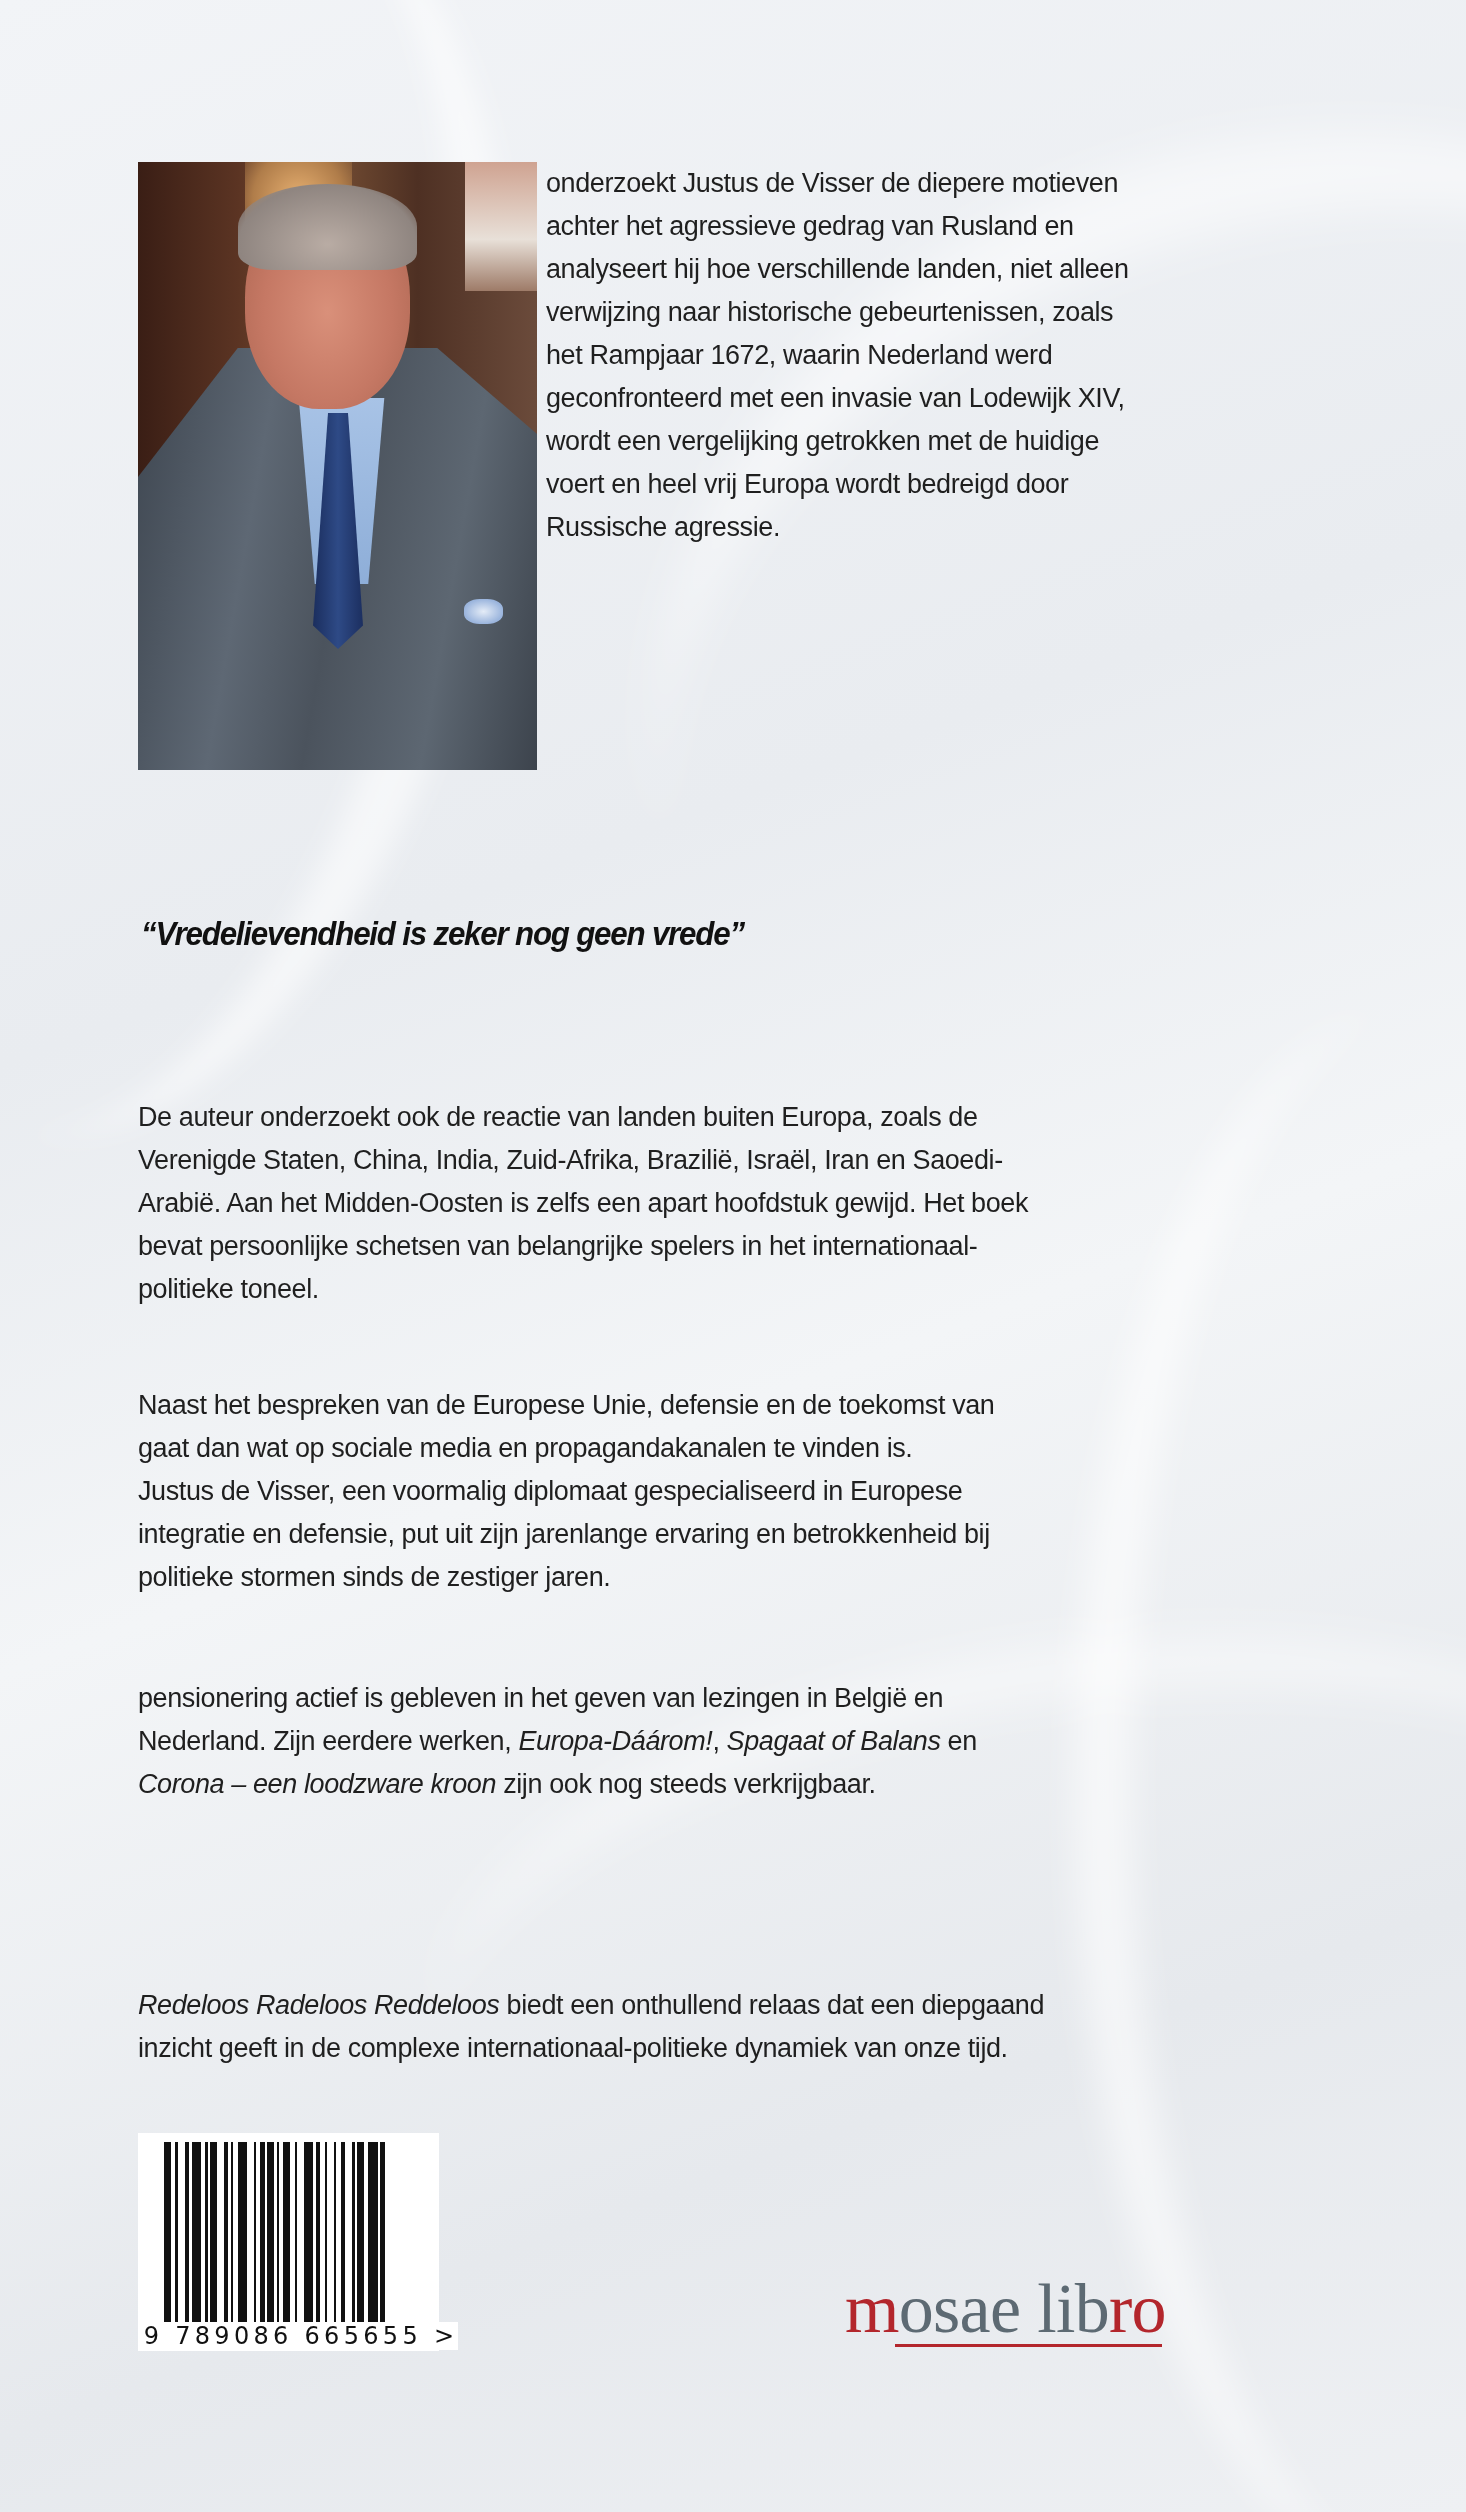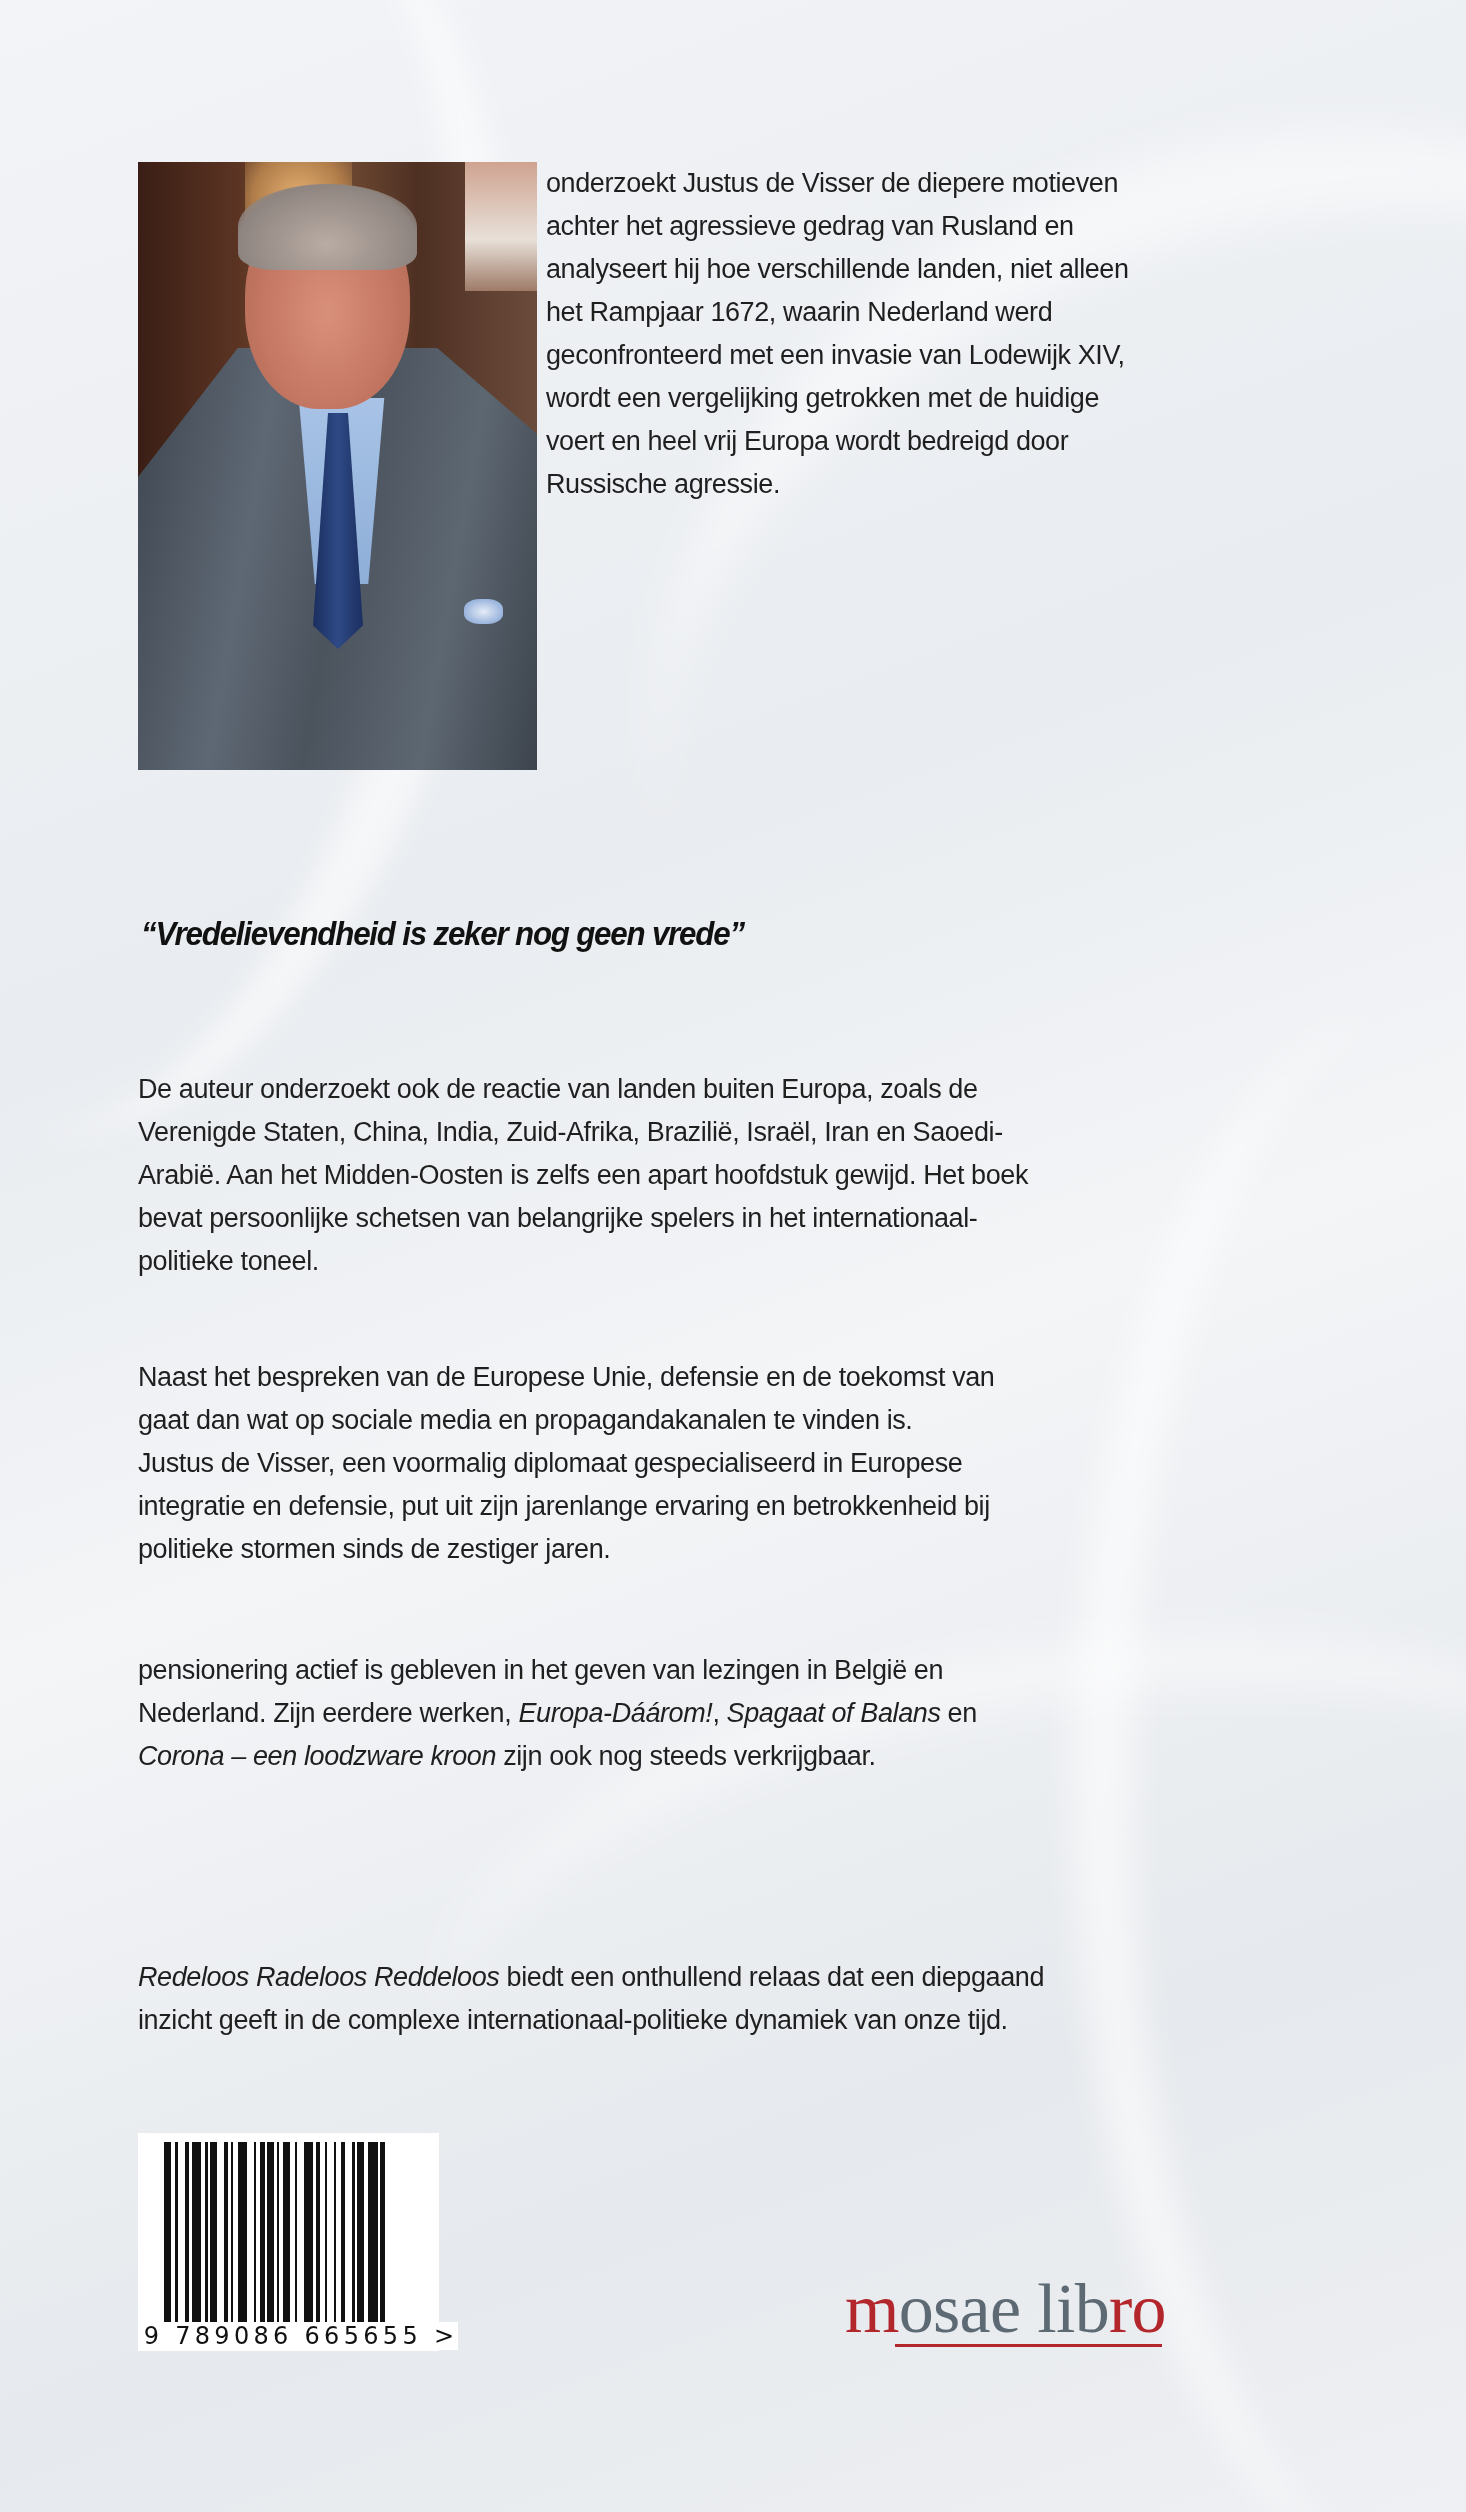--- a/index.html
+++ b/index.html
@@ -37,21 +37,21 @@
     background: linear-gradient(90deg, #1b2e5e 0%, #2e4a86 50%, #1c2f60 100%); clip-path: polygon(30% 0, 70% 0, 100% 90%, 50% 100%, 0 90%); }
   .photo .pocket { position: absolute; left: 326px; top: 437px; width: 39px; height: 25px; border-radius: 40%;
     background: radial-gradient(ellipse, #e4ecf7 0%, #9bb5dd 70%); }
 
   .text { position: absolute; font-size: 27px; line-height: 43px; color: #1f1f1f; letter-spacing: -0.4px; }
   .intro { left: 546px; top: 162px; width: 759px; }
   .intro .line, .para .line { display: block; white-space: nowrap; }
   em { font-style: italic; }
   .quote { position: absolute; left: 141px; top: 914px; font-size: 34px; font-style: italic; font-weight: bold;
     letter-spacing: -1.3px; color: #111; transform: scaleX(0.92); transform-origin: left center; white-space: nowrap; }
-  .para { left: 138px; width: 1189px; }
+  .para { left: 138px; width: 1189px; margin-top: 28px; }
   .p1 { top: 1068px; }
   .p2 { top: 1356px; }
   .p3 { top: 1649px; }
   .p4 { top: 1956px; }
 
   .barcode { position: absolute; left: 138px; top: 2133px; width: 301px; height: 218px; background: #fff; }
   .barcode .bars { position: absolute; left: 26px; top: 8.6px; width: 229px; height: 185px; display: flex; align-items: stretch; }
   .barcode .bar { height: 100%; background: #111; }
   .barcode .gap { height: 100%; }
   .barcode .isbn { position: absolute; left: 5.7px; bottom: 1.4px; font-family: "DejaVu Sans", sans-serif; font-size: 24px;
@@ -79,20 +79,21 @@
   <div class="tie"></div>
   <div class="pocket"></div>
   <div class="head"></div>
   <div class="hair"></div>
 </div>
 
 <div class="text intro" id="intro">
     <span class="line"><span>onderzoekt Justus de Visser de diepere motieven</span></span>
     <span class="line"><span>achter het agressieve gedrag van Rusland en</span></span>
     <span class="line"><span>analyseert hij hoe verschillende landen, niet alleen</span></span>
+    <span class="line"><span>verwijzing naar historische gebeurtenissen, zoals</span></span>
     <span class="line"><span>het Rampjaar 1672, waarin Nederland werd</span></span>
     <span class="line"><span>geconfronteerd met een invasie van Lodewijk XIV,</span></span>
     <span class="line"><span>wordt een vergelijking getrokken met de huidige</span></span>
     <span class="line"><span>voert en heel vrij Europa wordt bedreigd door</span></span>
     <span class="line"><span>Russische agressie.</span></span>
   </div>
 
 <div class="quote">“Vredelievendheid is zeker nog geen vrede”</div>
 
 <div class="text para p1" id="p1">

